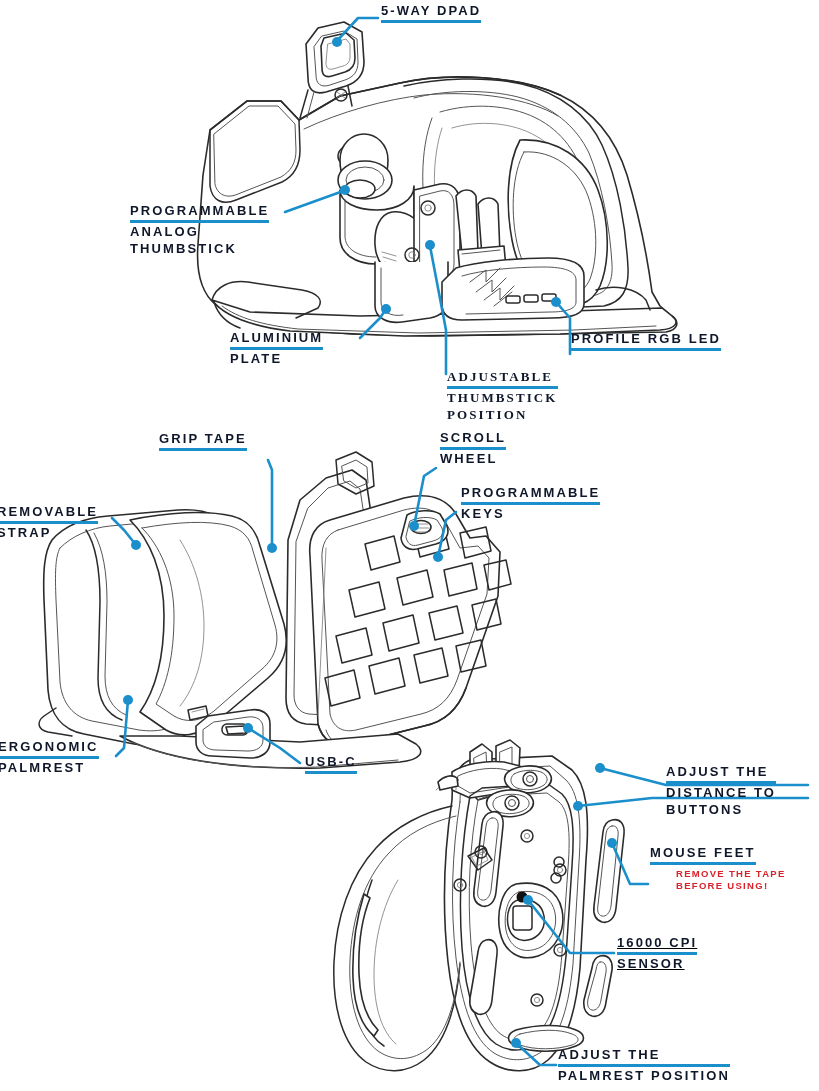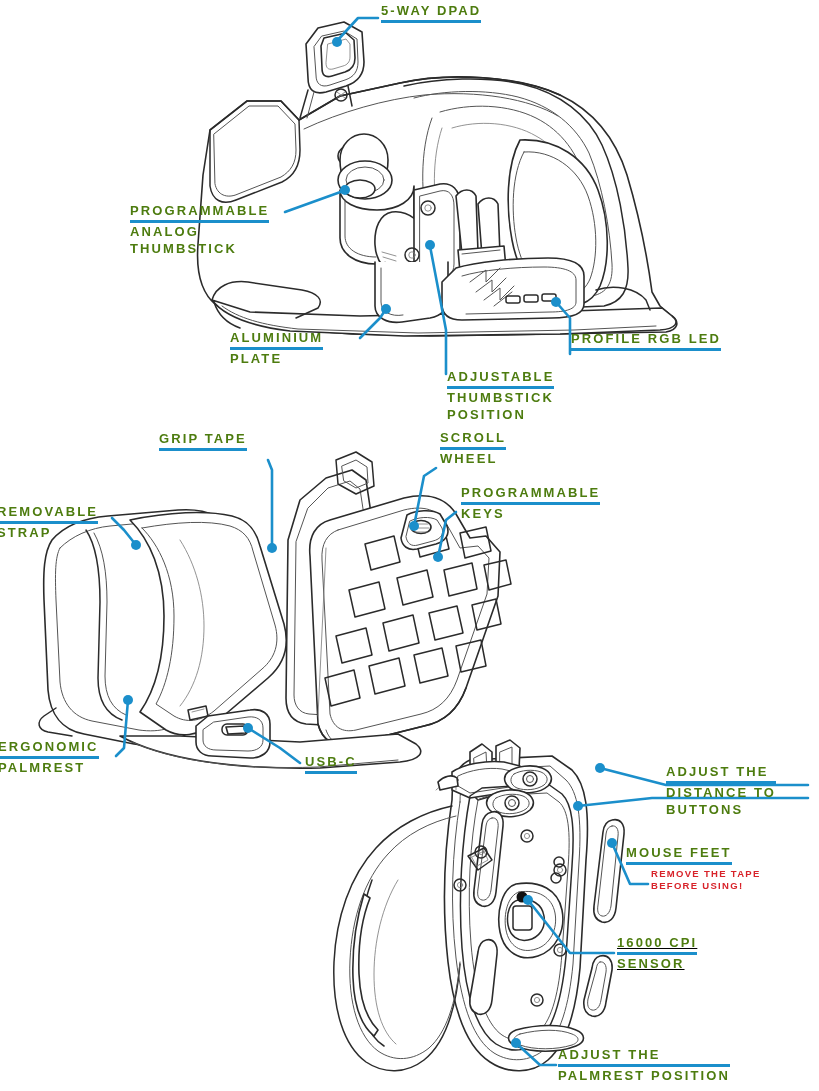--- a/index.html
+++ b/index.html
@@ -25,21 +25,21 @@
     width: 819px;
     height: 1091px;
   }
   .callout {
     position: absolute;
     white-space: nowrap;
   }
   .callout .line {
     display: block;
     font-weight: bold;
-    color: #4d7c0f;
+    color: #0f172a;
     font-size: 13px;
     letter-spacing: 2.1px;
     line-height: 17px;
     text-transform: uppercase;
   }
   .callout .line.ul {
     border-bottom: 3px solid #1b8fcb;
     padding-bottom: 1px;
   }
   .callout.right .line { text-align: left; }
@@ -492,21 +492,21 @@
     <span class="line ul">PROGRAMMABLE</span>
     <span class="line">ANALOG</span>
     <span class="line">THUMBSTICK</span>
   </div>
 
   <div class="callout left" style="left:230px; top:329px;">
     <span class="line ul">ALUMINIUM</span>
     <span class="line">PLATE</span>
   </div>
 
-  <div class="callout right" style="left:447px; top:368px;">
+  <div class="callout right" style="left:447px; top:368px;font-family:Liberation Serif, serif;">
     <span class="line ul">ADJUSTABLE</span>
     <span class="line">THUMBSTICK</span>
     <span class="line">POSITION</span>
   </div>
 
   <div class="callout right" style="left:571px; top:330px;">
     <span class="line ul">PROFILE RGB LED</span>
   </div>
 
   <div class="callout left" style="left:159px; top:430px;">
@@ -536,25 +536,25 @@
   <div class="callout right" style="left:305px; top:753px;">
     <span class="line ul">USB-C</span>
   </div>
 
   <div class="callout right" style="left:666px; top:763px;">
     <span class="line ul">ADJUST THE</span>
     <span class="line">DISTANCE TO</span>
     <span class="line">BUTTONS</span>
   </div>
 
-  <div class="callout right" style="left:626px; top:844px;">
+  <div class="callout right" style="left:650px; top:844px;">
     <span class="line ul">MOUSE FEET</span>
   </div>
 
-  <div class="warn" style="left:651px; top:868px;">
+  <div class="warn" style="left:676px; top:868px;">
     <span class="wline">REMOVE THE TAPE</span>
     <span class="wline">BEFORE USING!</span>
   </div>
 
   <div class="callout right" style="left:617px; top:934px;text-decoration:underline;">
     <span class="line ul">16000 CPI</span>
     <span class="line">SENSOR</span>
   </div>
 
   <div class="callout right" style="left:558px; top:1046px;">

